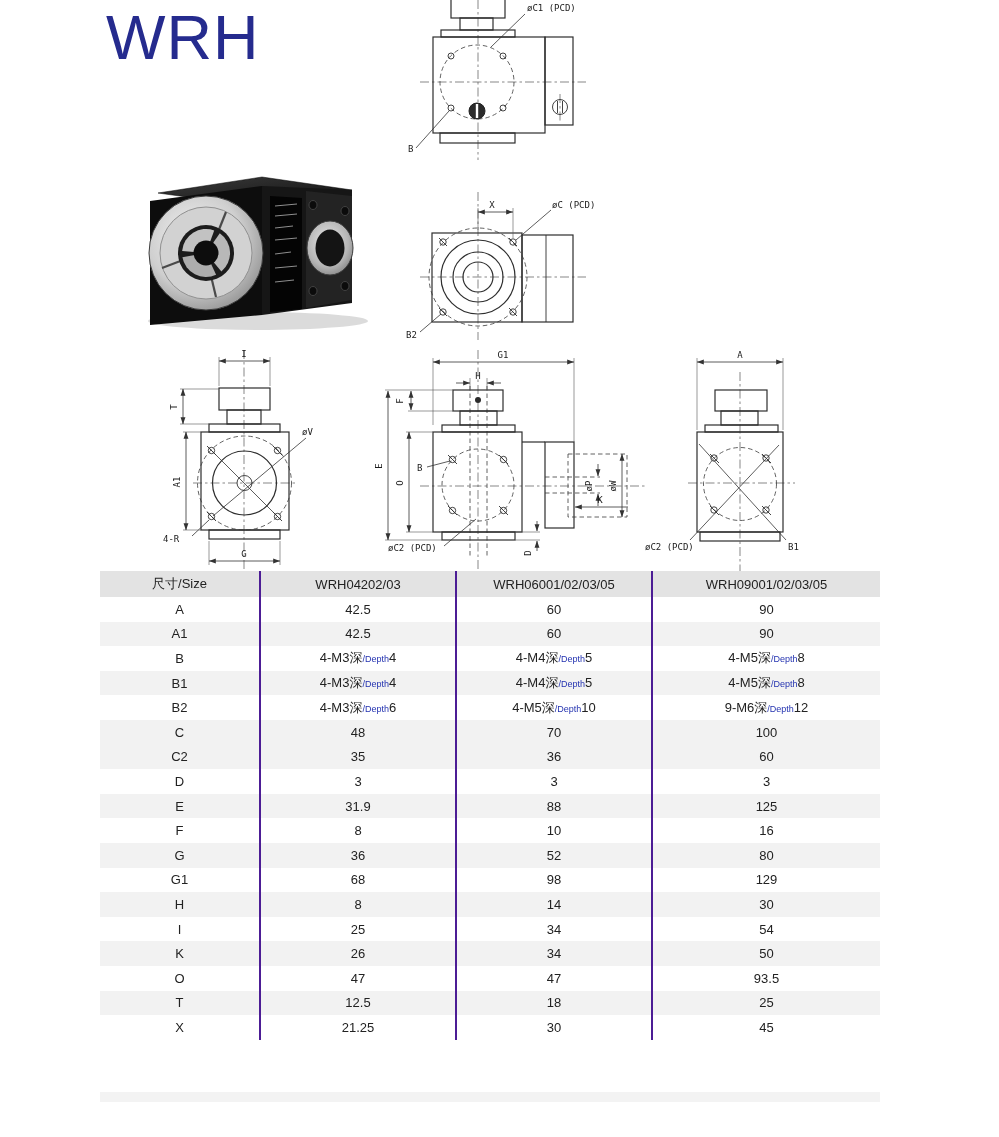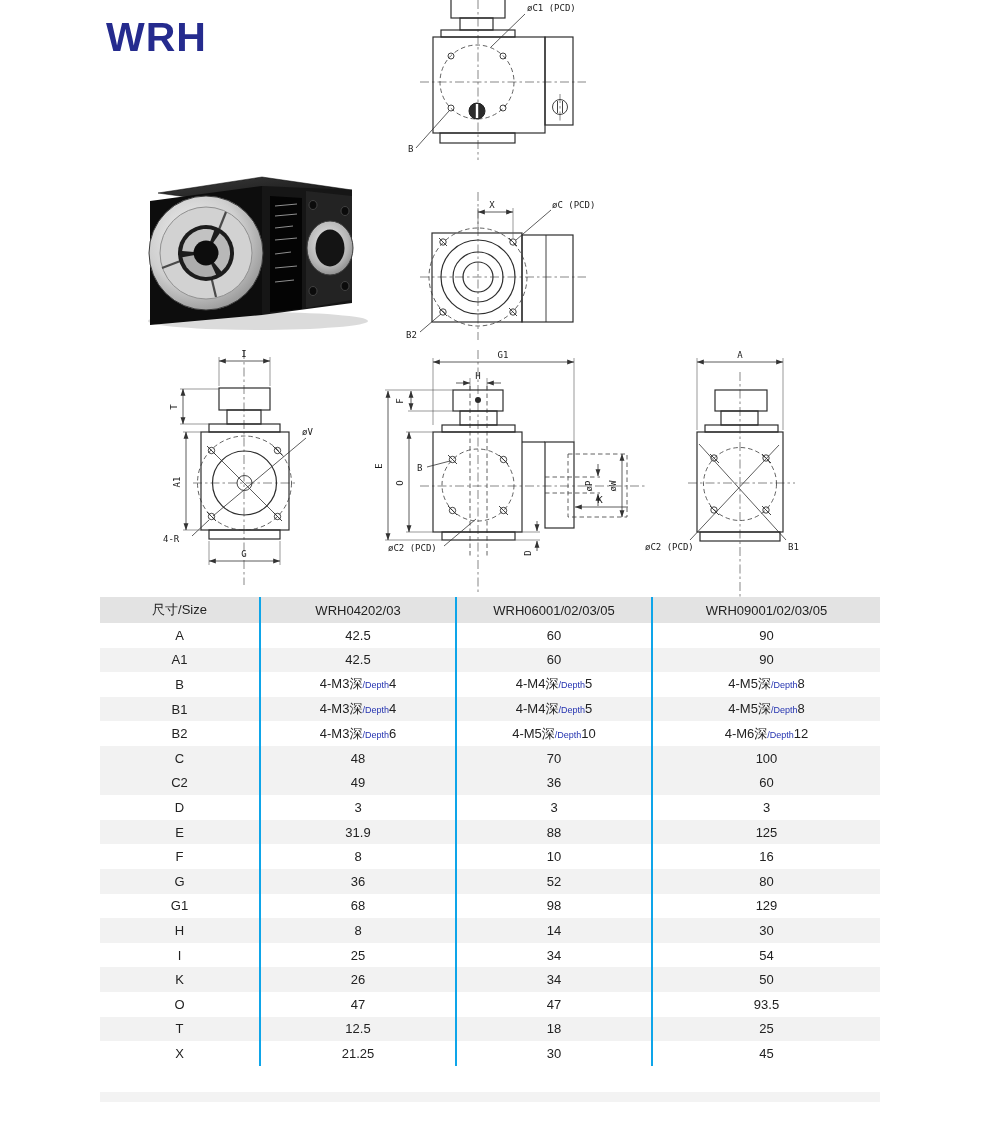--- a/index.html
+++ b/index.html
@@ -1,36 +1,36 @@
 <!DOCTYPE html>
 <html><head>
 <meta charset="utf-8">
 <style>
   html,body{margin:0;padding:0;}
   body{width:999px;height:1137px;background:#ffffff;position:relative;
        font-family:"Liberation Sans",sans-serif;overflow:hidden;}
-  .logo{position:absolute;left:106px;top:0px;font-size:41px;font-weight:bold;
+  .logo{position:absolute;left:106px;top:0px;font-size:63px;font-weight:normal;
         color:#252b8e;letter-spacing:1px;line-height:74px;}
   #drawings{position:absolute;left:0;top:0;}
   
   .ol{fill:none;stroke:#2e2e2e;stroke-width:1.2;}
   .thin{fill:none;stroke:#2e2e2e;stroke-width:0.9;}
   .cl{fill:none;stroke:#555;stroke-width:0.7;stroke-dasharray:9 3 2.5 3;}
   .hid{fill:none;stroke:#3a3a3a;stroke-width:0.8;stroke-dasharray:4.5 3;}
   .dim{fill:none;stroke:#333;stroke-width:0.8;}
   .ext{fill:none;stroke:#555;stroke-width:0.6;}
   .ldr{fill:none;stroke:#333;stroke-width:0.8;}
   .lbl{font-family:"DejaVu Sans Mono",monospace;font-size:9px;fill:#1a1a1a;}
   
-  .spec-table{position:absolute;left:100px;top:597px;width:780px;
+  .spec-table{position:absolute;left:100px;top:571px;width:780px;
       border-collapse:collapse;table-layout:fixed;font-size:13px;color:#222;}
   .spec-table th,.spec-table td{font-weight:normal;text-align:center;
       padding:0;height:24.6px;white-space:nowrap;overflow:hidden;}
   .spec-table th{background:#e3e3e3;height:26px;font-size:13px;}
-  .spec-table th+th,.spec-table td+td{border-left:2px solid #0ea5e9;}
+  .spec-table th+th,.spec-table td+td{border-left:2px solid #4c1d95;}
   .spec-table tr.alt td{background:#f2f2f2;}
   .depth{color:#2433b0;font-size:9px;margin-top:24px;}
   .table-footer-strip{position:absolute;left:100px;top:1092px;width:780px;
       height:10px;background:#f3f3f3;}
 </style>
 </head>
 <body>
 
 <div class="logo">WRH</div>
 
@@ -327,31 +327,31 @@
       <tr class="alt">
         <td>B1</td>
         <td><span>4-M3深</span><span class="depth">/Depth</span><span>4</span></td>
         <td><span>4-M4深</span><span class="depth">/Depth</span><span>5</span></td>
         <td><span>4-M5深</span><span class="depth">/Depth</span><span>8</span></td>
       </tr>
       <tr>
         <td>B2</td>
         <td><span>4-M3深</span><span class="depth">/Depth</span><span>6</span></td>
         <td><span>4-M5深</span><span class="depth">/Depth</span><span>10</span></td>
-        <td><span>4-M6深</span><span class="depth">/Depth</span><span>12</span></td>
+        <td><span>9-M6深</span><span class="depth">/Depth</span><span>12</span></td>
       </tr>
       <tr class="alt">
         <td>C</td>
         <td>48</td>
         <td>70</td>
         <td>100</td>
       </tr>
       <tr class="alt">
         <td>C2</td>
-        <td>49</td>
+        <td>35</td>
         <td>36</td>
         <td>60</td>
       </tr>
       <tr>
         <td>D</td>
         <td>3</td>
         <td>3</td>
         <td>3</td>
       </tr>
       <tr class="alt">

